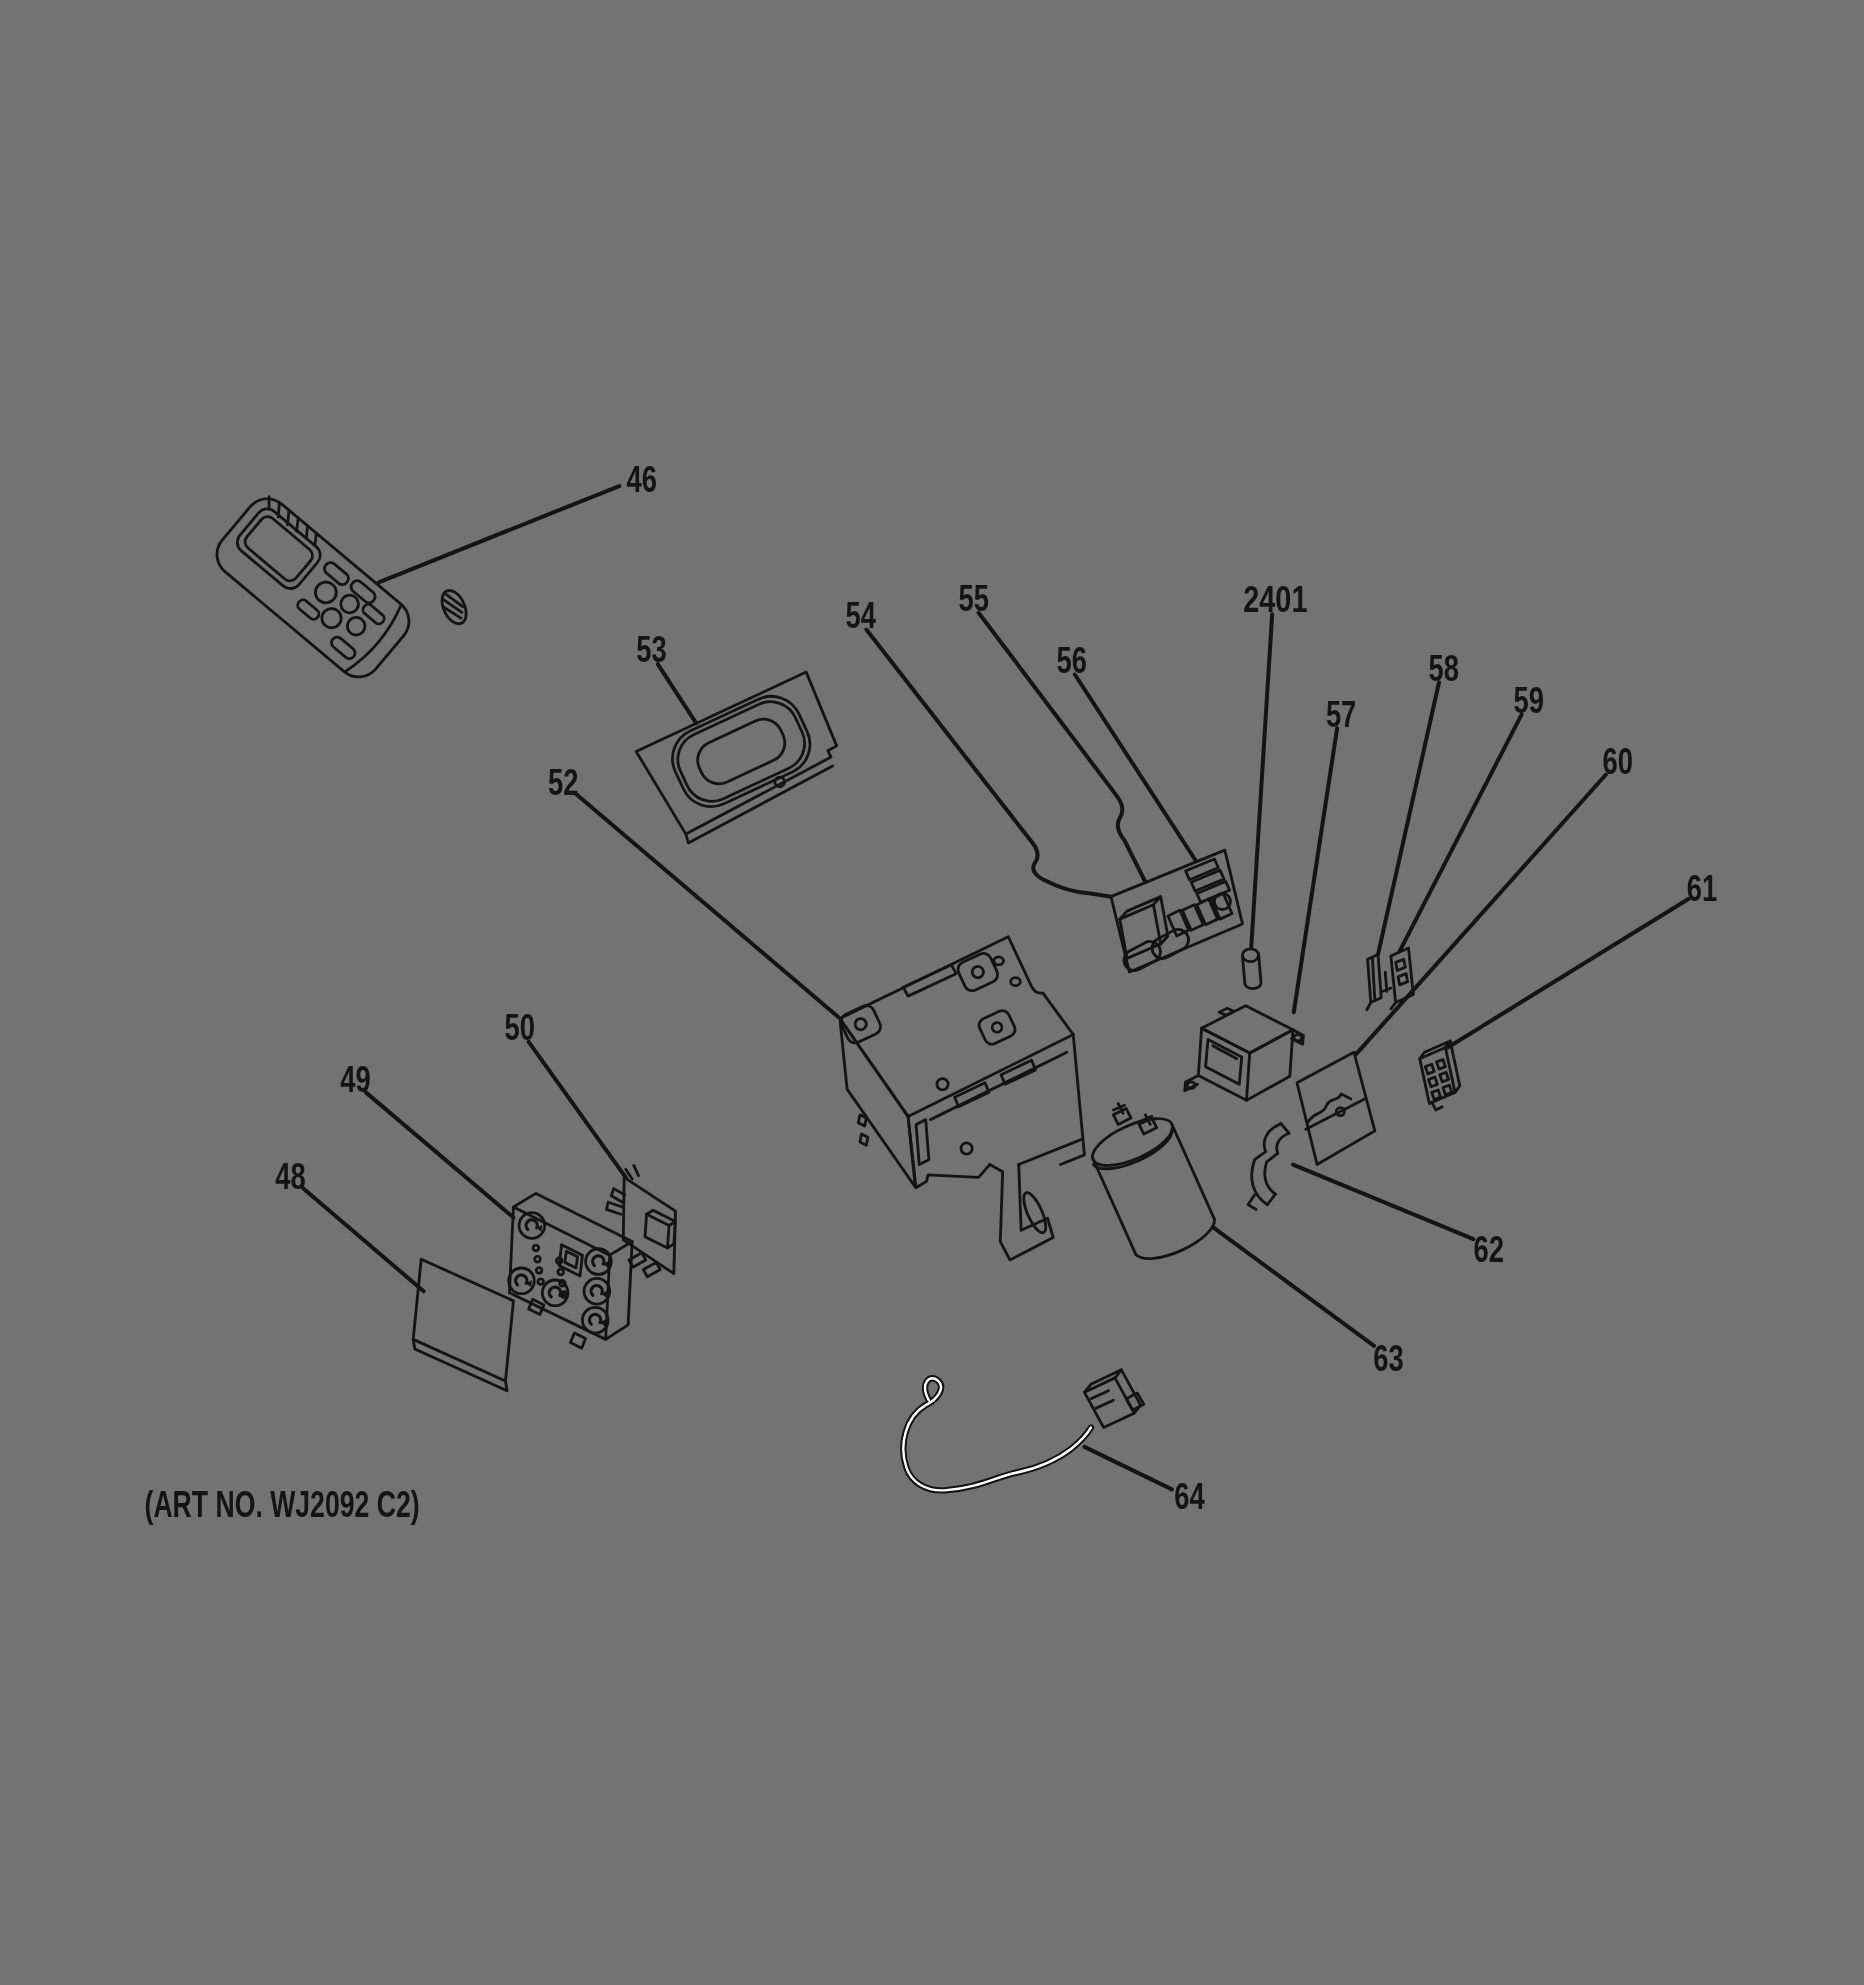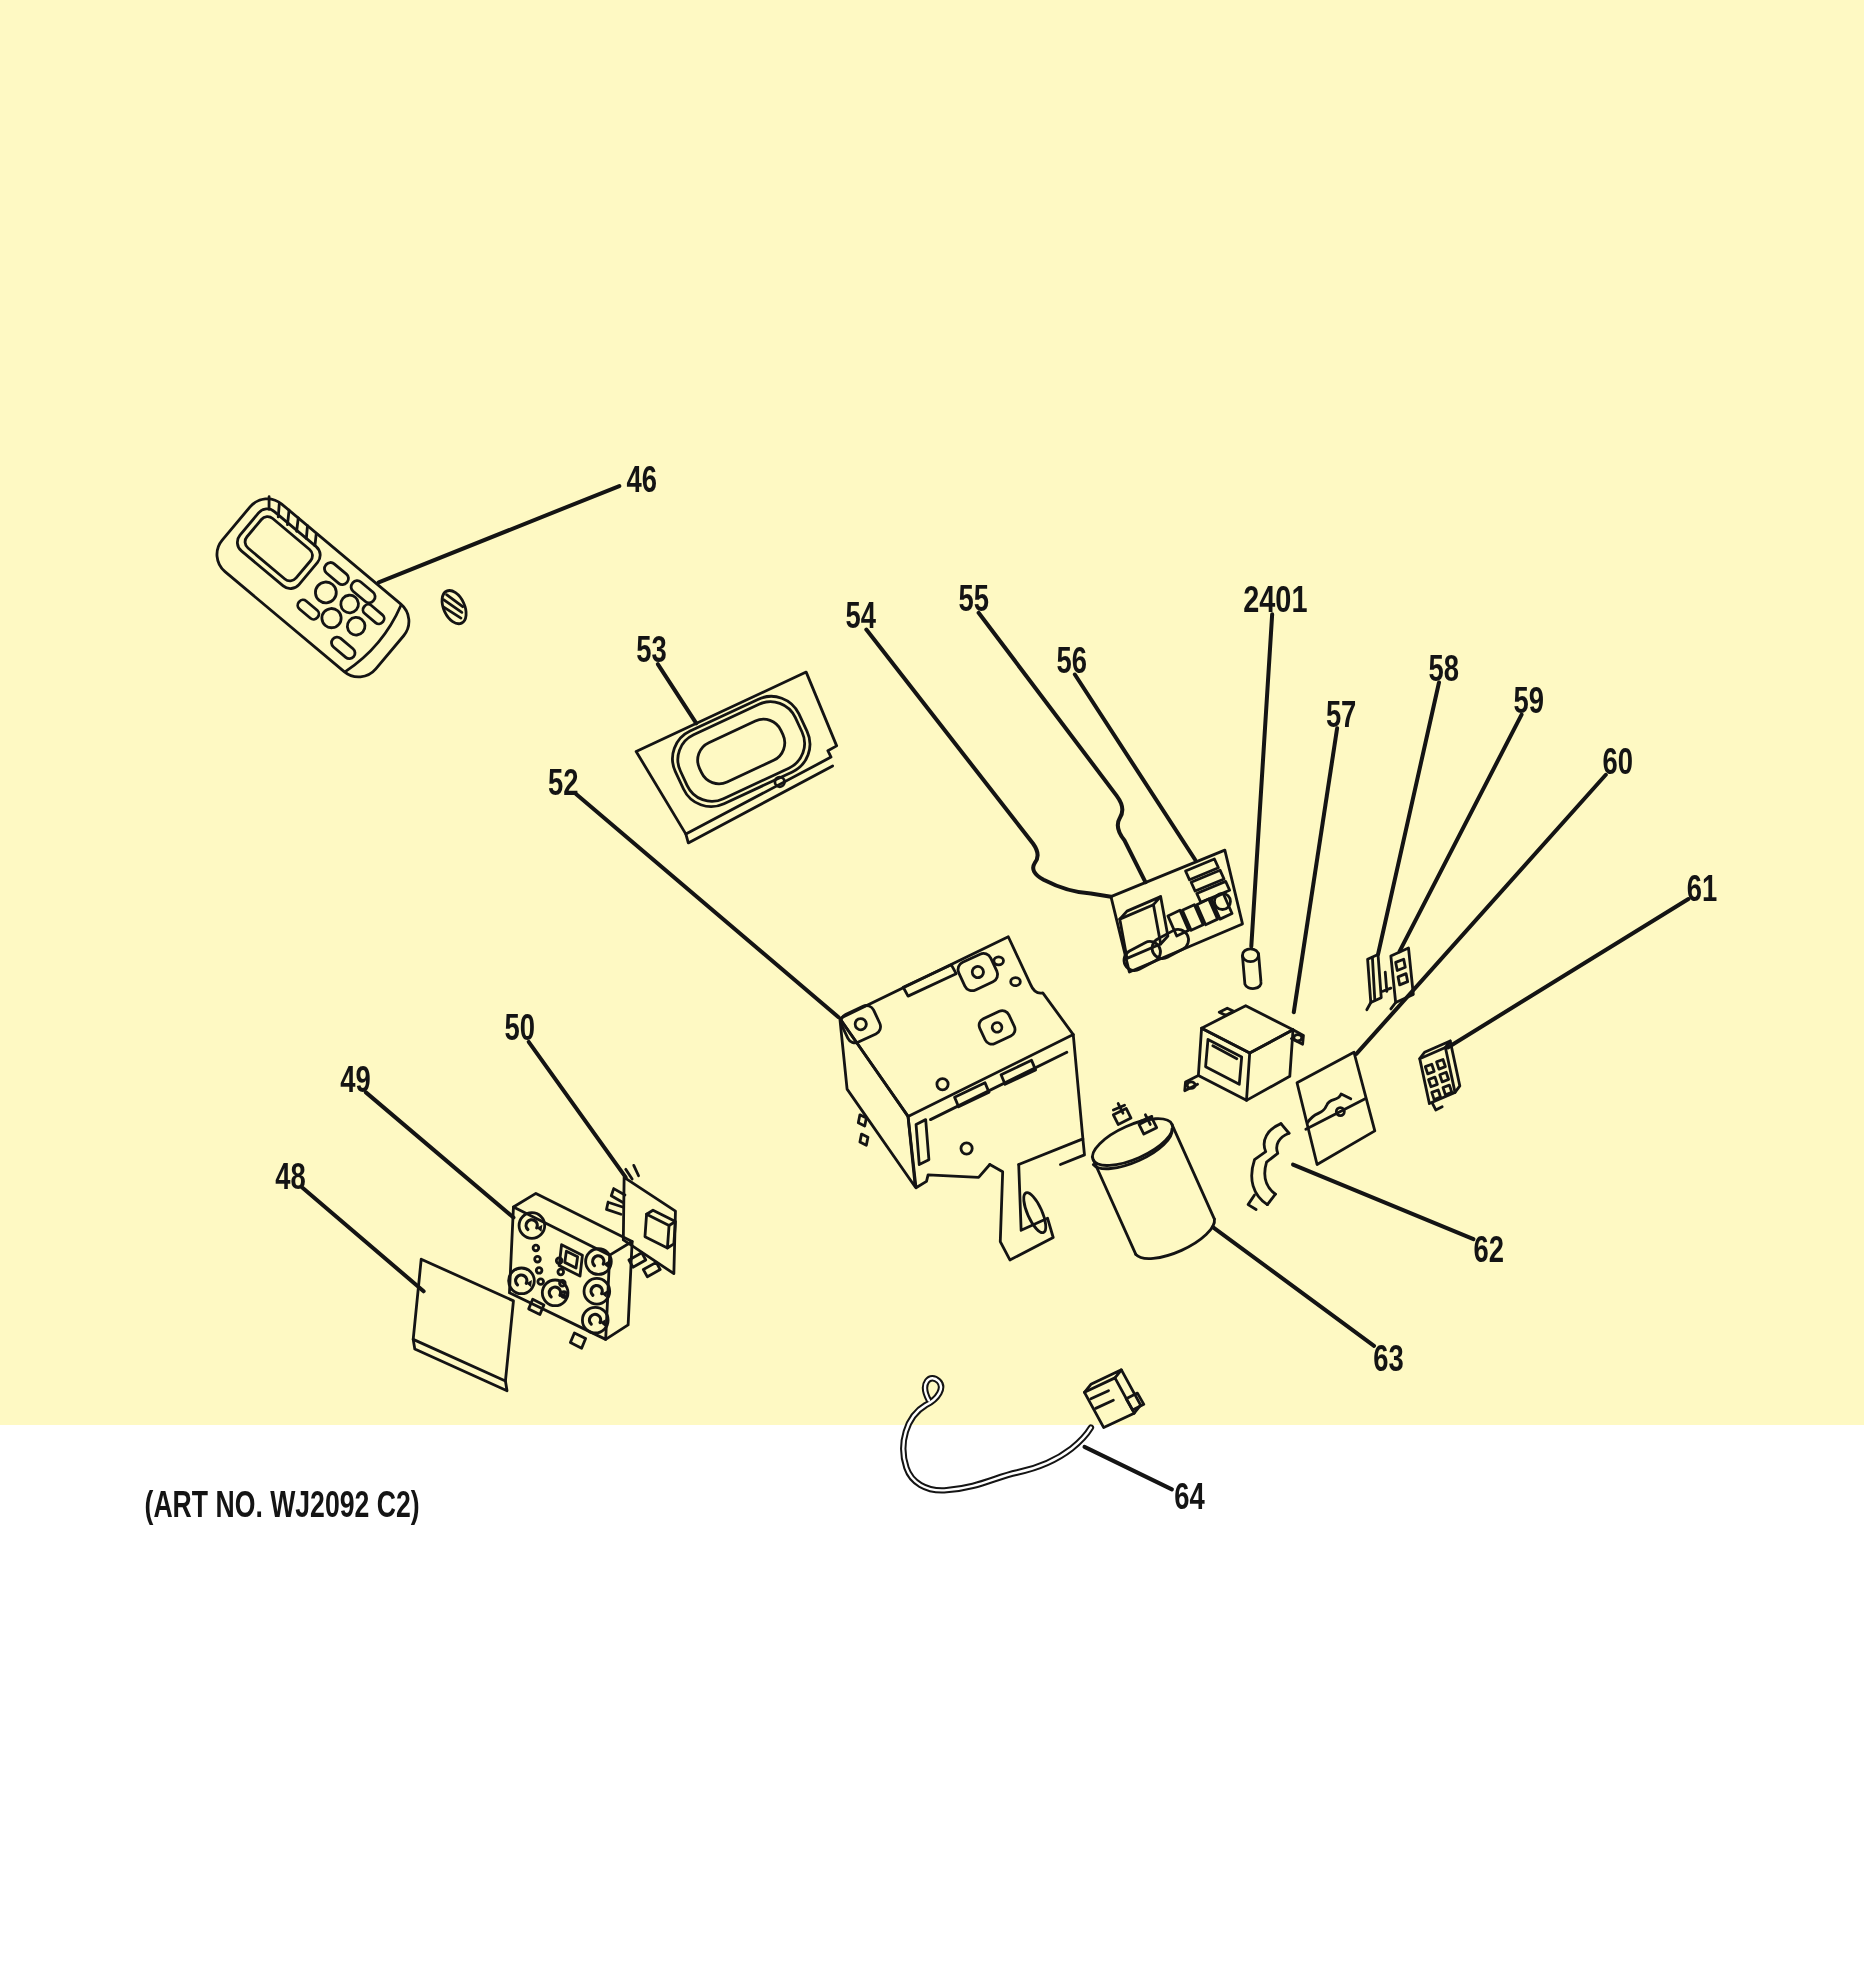--- a/index.html
+++ b/index.html
@@ -1,16 +1,16 @@
 <!DOCTYPE html>
 <html style="font-size:13px"><head>
 <meta charset="utf-8">
 <style>
   html,body{margin:0;padding:0;background:#ffffff;width:1865px;height:1985px;overflow:hidden;}
-  #stage{position:relative;width:1865px;height:1425px;background:#fef9c3;font-family:"Liberation Sans",sans-serif;}
+  #stage{position:relative;width:1865px;height:1985px;background:#737373;font-family:"Liberation Sans",sans-serif;}
   svg{display:block;}
   .part{fill:none;stroke:#141414;stroke-width:3.5;stroke-linejoin:round;stroke-linecap:round;}
   .leader{fill:none;stroke:#141414;stroke-width:5;stroke-linecap:round;}
   .callout{fill:#141414;font-family:"Liberation Sans",sans-serif;font-weight:bold;font-size:46px;text-anchor:middle;}
   .artno{fill:#141414;font-family:"Liberation Sans",sans-serif;font-weight:bold;font-size:47px;}
   .wire-core{fill:none;stroke:#ffffff;stroke-width:3;stroke-linecap:round;}
   .wire-outer{fill:none;stroke:#141414;stroke-width:8;stroke-linecap:round;}
 </style>
 </head>
 <body>

